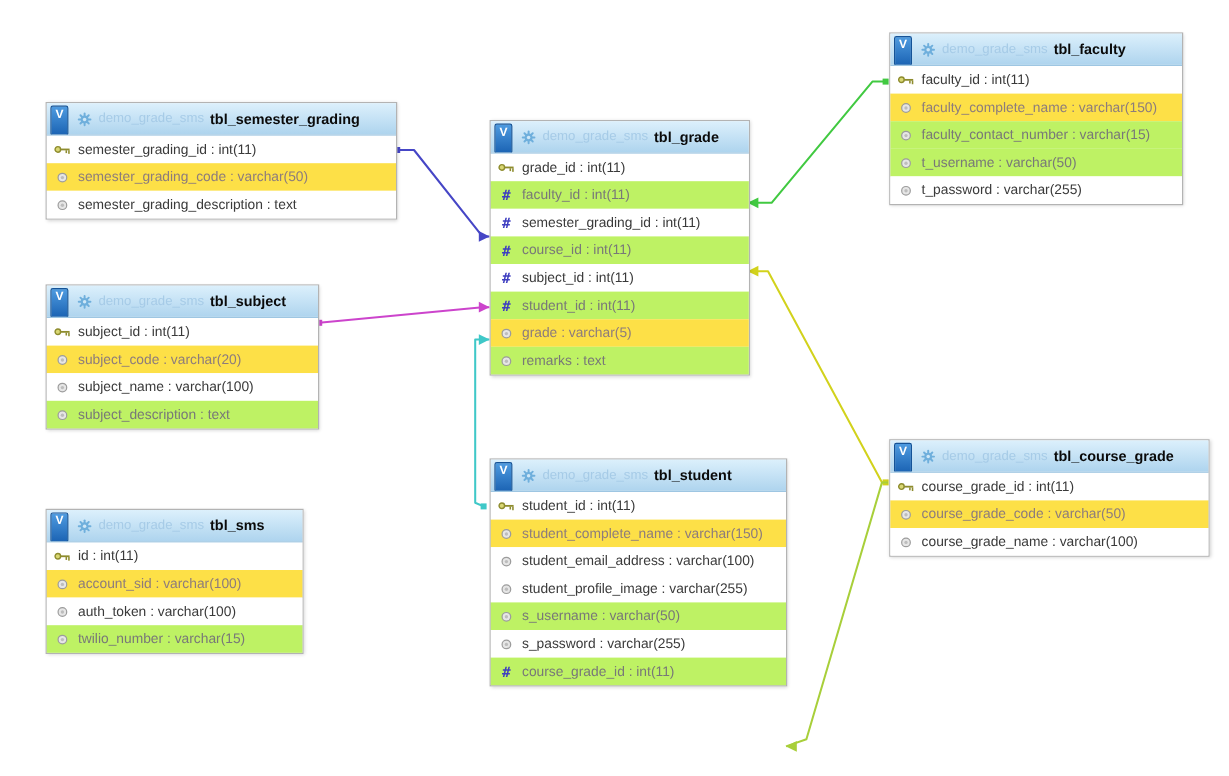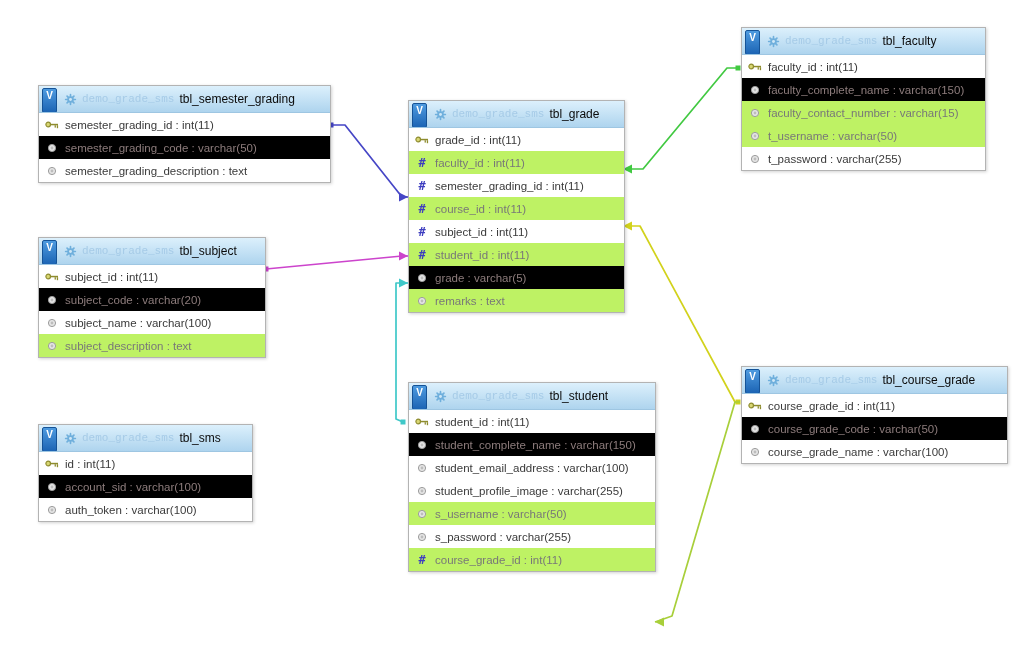--- a/index.html
+++ b/index.html
@@ -23,29 +23,29 @@
     padding-left:24px;white-space:nowrap;overflow:hidden;
   }
   .vbadge{
     position:absolute;left:3px;top:2px;width:15px;height:25px;
     background:linear-gradient(#4e9be0,#1c64b4);
     border:1px solid #155397;border-radius:2px;
     color:#fff;font-weight:bold;font-size:10px;
     display:flex;align-items:flex-start;justify-content:center;
     line-height:14px;box-sizing:border-box;
   }
-  .schema{color:#a6cbe7;font-size:11px;font-family:Liberation Mono, monospace;}
-  .tname{color:#0a0a0a;font-weight:normal;font-size:12px;}
+  .schema{color:#a6cbe7;font-size:11px;}
+  .tname{color:#0a0a0a;font-weight:bold;font-size:12px;}
   .row{
     height:23px;display:flex;align-items:center;gap:6px;
     padding:0 6px;white-space:nowrap;overflow:hidden;box-sizing:border-box;
   }
   .row.plain{background:#ffffff;color:#3a3a3a;}
   .row.alt{background:#bef264;color:#787878;}
-  .row.display{background:#000000;color:#8d7c7c;}
+  .row.display{background:#fde047;color:#8d7c7c;}
   .icn{flex:0 0 14px;display:flex;align-items:center;justify-content:center;}
   .fk-glyph{color:#3e3ec0;font-weight:bold;font-size:12px;font-family:"DejaVu Sans Mono",monospace;}
 </style>
 </head>
 <body>
 
 <svg id="relations" width="1024" height="647" xmlns="http://www.w3.org/2000/svg">
     <g>
       <polyline points="331,125 345,125 402,197 408,197" fill="none" stroke="#4646c6" stroke-width="1.7" stroke-linejoin="round"></polyline>
       <polygon points="408,197 399,192.5 399,201.5" fill="#4646c6"></polygon>
@@ -216,20 +216,29 @@
       </div>
       <div class="row plain">
         <span class="icn">
           <svg width="10" height="10" viewBox="0 0 10 10">
             <circle cx="5" cy="5" r="3.6" fill="#e6e6e6" stroke="#9c9c9c" stroke-width="1"></circle>
             <circle cx="5" cy="5" r="1.4" fill="#bdbdbd"></circle>
           </svg>
         </span>
         <span>auth_token : varchar(100)</span>
       </div>
+      <div class="row alt">
+        <span class="icn">
+          <svg width="10" height="10" viewBox="0 0 10 10">
+            <circle cx="5" cy="5" r="3.6" fill="#e6e6e6" stroke="#9c9c9c" stroke-width="1"></circle>
+            <circle cx="5" cy="5" r="1.4" fill="#bdbdbd"></circle>
+          </svg>
+        </span>
+        <span>twilio_number : varchar(15)</span>
+      </div>
     </div>
     <div class="table" style="left: 408px; top: 100px; width: 215px;">
       <div class="hdr">
         <div class="vbadge">V</div>
         <span class="icn">
           <svg width="13" height="13" viewBox="0 0 16 16">
             <rect x="7" y="1" width="2" height="14" rx="1" fill="#6fafdc" transform="rotate(0 8 8)"></rect>
             <rect x="7" y="1" width="2" height="14" rx="1" fill="#6fafdc" transform="rotate(45 8 8)"></rect>
             <rect x="7" y="1" width="2" height="14" rx="1" fill="#6fafdc" transform="rotate(90 8 8)"></rect>
             <rect x="7" y="1" width="2" height="14" rx="1" fill="#6fafdc" transform="rotate(135 8 8)"></rect>

